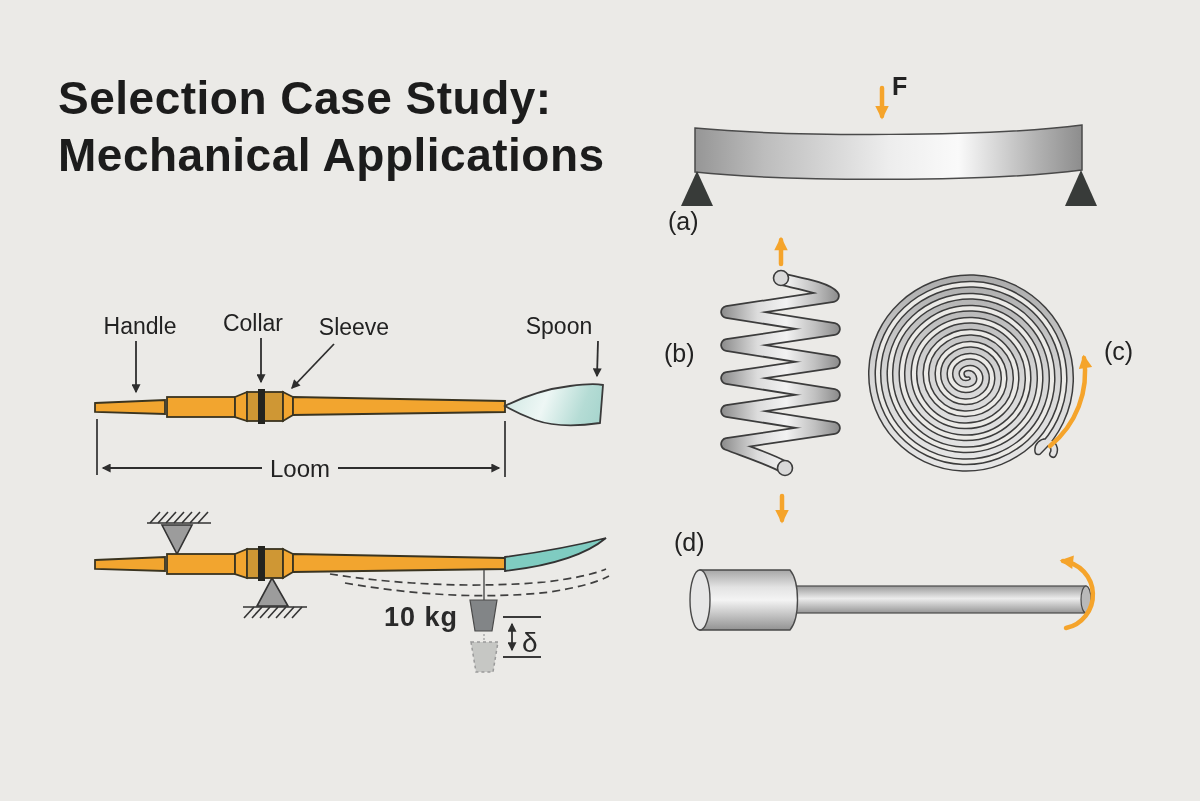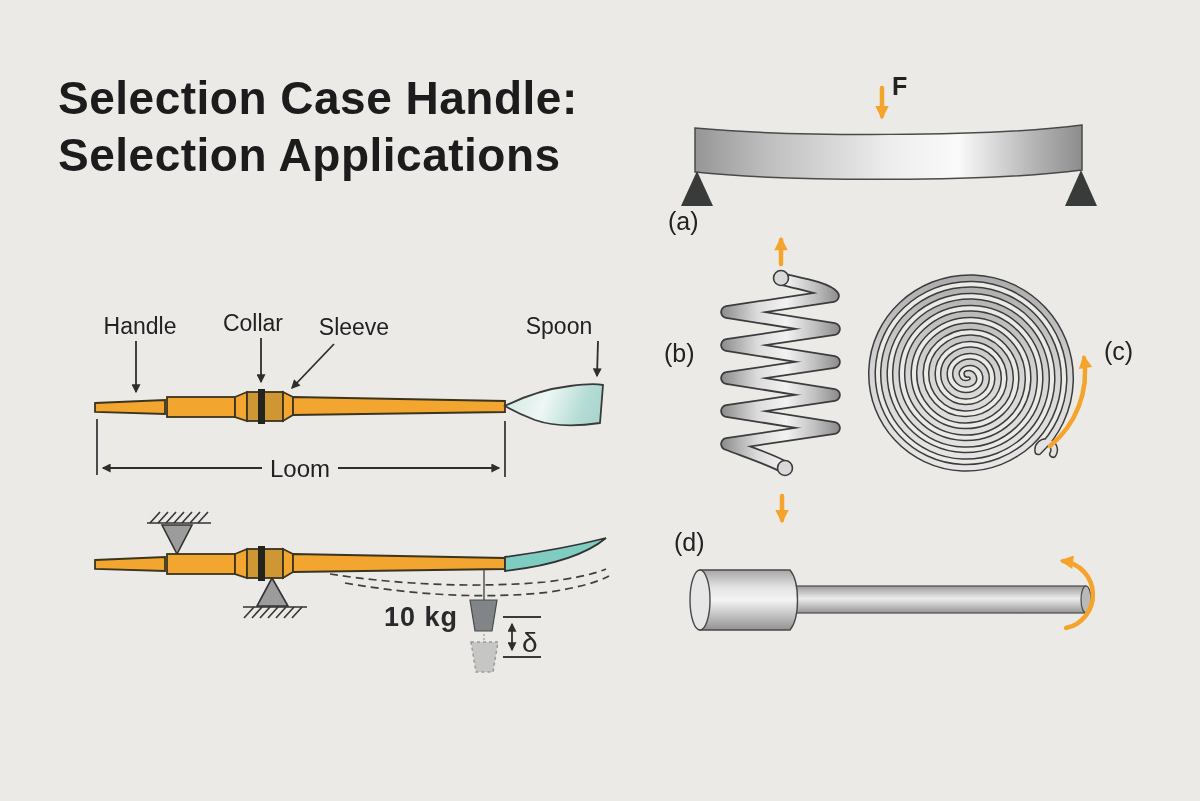--- a/index.html
+++ b/index.html
@@ -28,22 +28,22 @@
   .wire-fill{stroke:url(#sprG);stroke-width:10;fill:none;stroke-linejoin:round;stroke-linecap:round;}
   .coil-outline{stroke:#3c3c3c;stroke-width:8;fill:none;stroke-linejoin:round;stroke-linecap:round;}
   .coil-fill{stroke:url(#spiG);stroke-width:5;fill:none;stroke-linejoin:round;stroke-linecap:round;}
   .oar-stroke{stroke:#3a3420;stroke-width:1.8;}
   .hatch{stroke:#333;stroke-width:1.6;}
 </style>
 </head>
 <body>
 
 <div class="title">
-  <div>Selection Case Handle:</div>
-  <div>Selection Applications</div>
+  <div>Selection Case Study:</div>
+  <div>Mechanical Applications</div>
 </div>
 
 <svg width="1200" height="801" viewBox="0 0 1200 801">
   <defs>
     <marker id="ah-b" viewBox="0 0 10 10" refX="8.5" refY="5" markerWidth="5.4" markerHeight="5" orient="auto-start-reverse">
       <path d="M0,0 L10,5 L0,10 Z" fill="#2e2e2e"></path>
     </marker>
     <marker id="ah-o" viewBox="0 0 10 10" refX="7.5" refY="5" markerWidth="3.4" markerHeight="3" orient="auto-start-reverse">
       <path d="M0,0 L10,5 L0,10 Z" fill="#f5a42b"></path>
     </marker>

